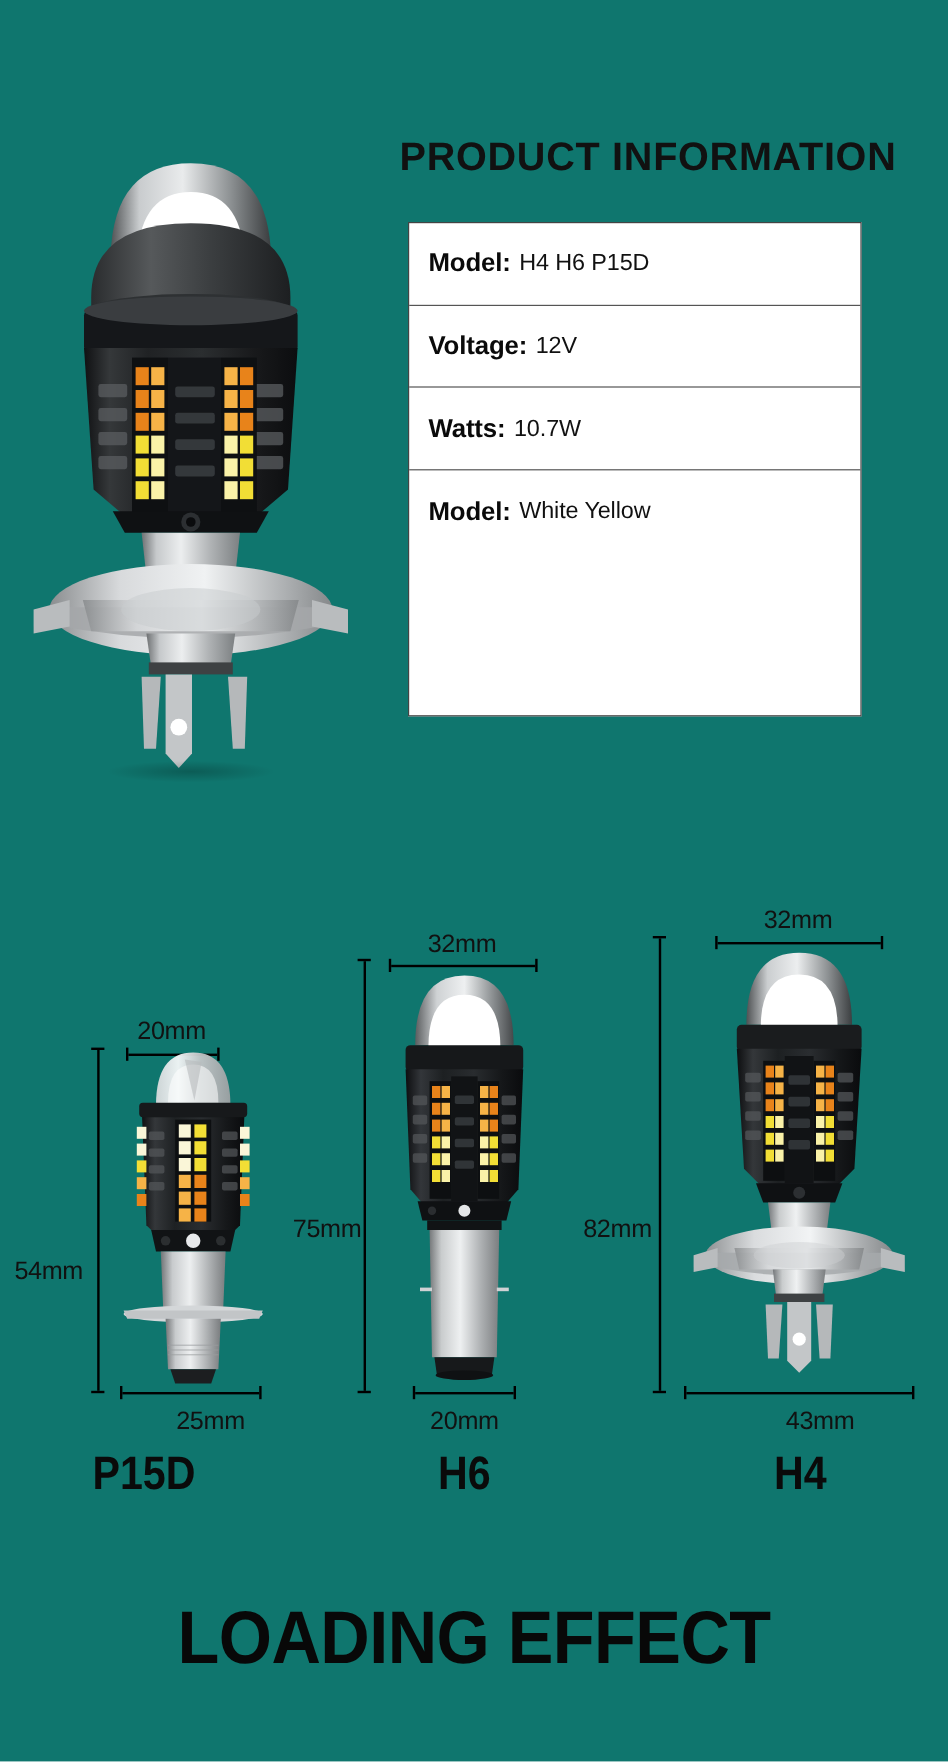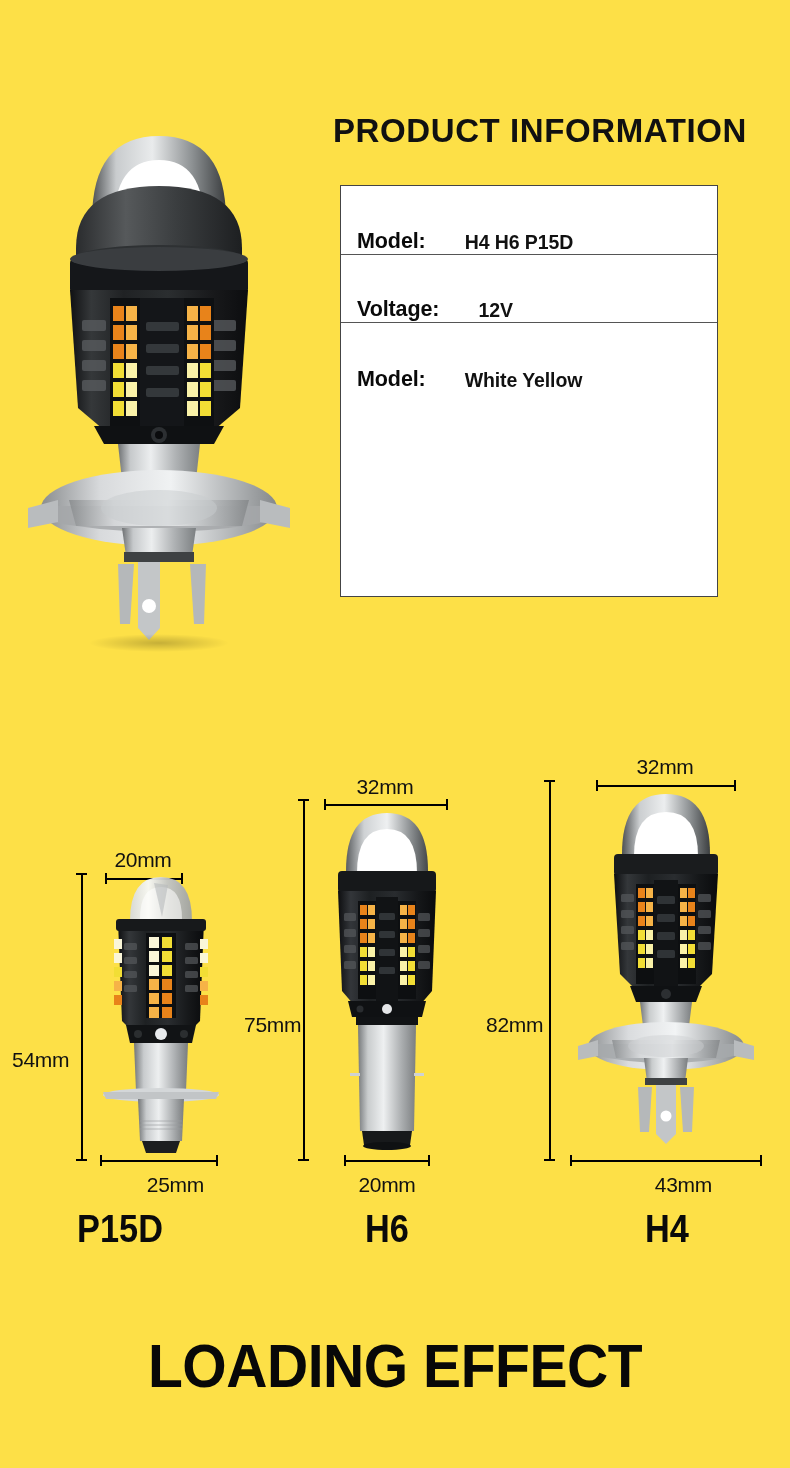--- a/index.html
+++ b/index.html
@@ -3,21 +3,21 @@
 <meta charset="utf-8">
 <title>Product Information</title>
 <style>
   * { box-sizing: border-box; margin: 0; padding: 0; }
   html, body {
     width: 790px; height: 1468px;
     background: #ffffff;
     font-family: "Liberation Sans", "DejaVu Sans", sans-serif;
     overflow: hidden;
   }
-  .page { position: relative; width: 790px; height: 1468px; background:#fde047; }
+  .page { position: relative; width: 790px; height: 1468px; background:#0f766e; }
 
   
   .hero-bulb { position: absolute; left: 14px; top: 108px; width: 290px; height: 545px; }
 
   .title {
     position: absolute; left: 310px; top: 110px; width: 460px;
     font-size: 33px; font-weight: bold; letter-spacing: 0.6px;
     color: #111; text-align: center; line-height: 42px;
     white-space: nowrap;
   }
@@ -25,31 +25,30 @@
   
   .spec-table {
     position: absolute; left: 340px; top: 185px;
     width: 378px; height: 412px;
     border: 1.4px solid #444;
     background: #fff;
   }
   .spec-row {
     height: 68.66px; width: 100%;
     border-bottom: 1.2px solid #555;
-    display: flex; align-items: flex-end;
+    display: flex; align-items: center;
     padding-left: 16px;
-    gap: 32px;
   }
   .spec-row:last-child { border-bottom: none; }
   .spec-label {
     font-size: 21.5px; font-weight: bold; color: #0a0a0a;
     letter-spacing: -0.1px; white-space: nowrap;
   }
   .spec-value {
-    font-size: 19.5px; font-weight: 700; color: #111;
+    font-size: 19.5px; font-weight: 400; color: #111;
     margin-left: 7px; white-space: nowrap; letter-spacing: -0.1px;
   }
 
   
   .dim-section { position: absolute; left: 0; top: 755px; width: 790px; height: 505px; }
   .dim-group { position: absolute; }
 
   .dim-line-h {
     position: absolute; height: 11px;
     border-left: 2.2px solid #000;
@@ -237,20 +236,24 @@
   <div class="spec-table">
     <div class="spec-row">
       <span class="spec-label">Model:</span>
       <span class="spec-value">H4 H6 P15D</span>
     </div>
     <div class="spec-row">
       <span class="spec-label">Voltage:</span>
       <span class="spec-value">12V</span>
     </div>
     <div class="spec-row">
+      <span class="spec-label">Watts:</span>
+      <span class="spec-value">10.7W</span>
+    </div>
+    <div class="spec-row">
       <span class="spec-label">Model:</span>
       <span class="spec-value">White Yellow</span>
     </div>
   </div>
 
   <div class="dim-section">
 
     <div class="dim-group" style="left:0px; top:0px; width:260px; height:505px;">
 
       <div class="dim-text" style="left:98px; top:93px; width:90px; text-align:center;">20mm</div>

